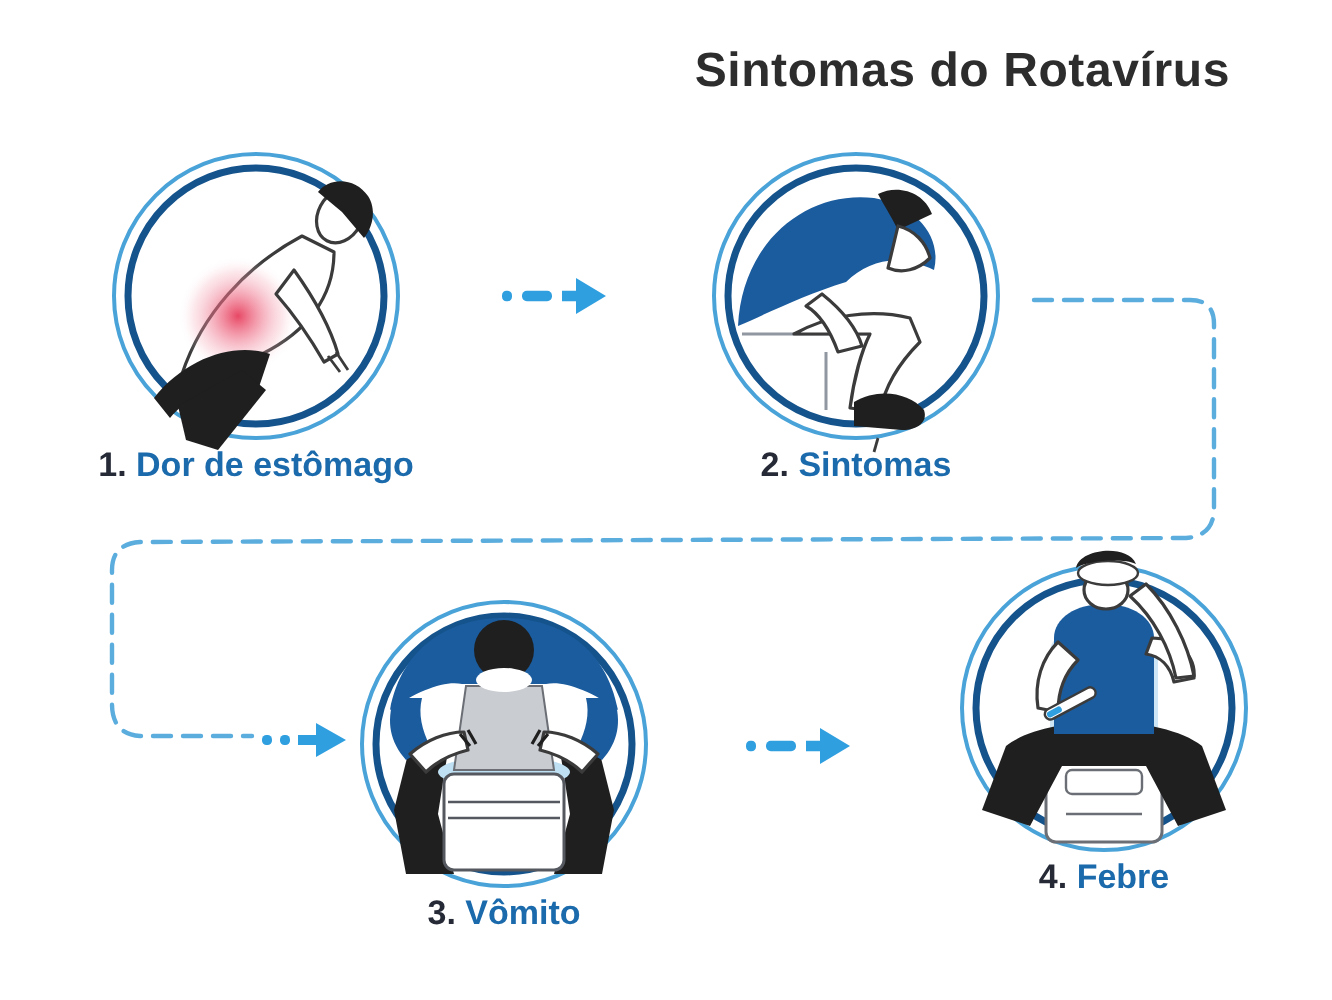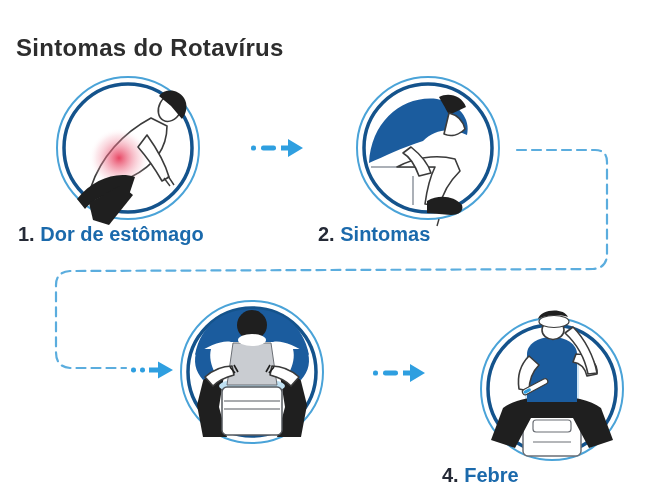--- a/index.html
+++ b/index.html
@@ -1,29 +1,29 @@
 <!DOCTYPE html>
 <html><head>
 <meta charset="utf-8">
 <style>
   html,body{margin:0;padding:0;}
   body{
     width:666px;height:500px;background:#ffffff;position:relative;overflow:hidden;
     font-family:"Liberation Sans", sans-serif;
   }
   .title{
-    position:absolute;top:18px;left:0;width:611px;text-align:left;
-    font-size:24px;font-weight:800;color:#2d2d2d;letter-spacing:.3px;margin:16px;
+    position:absolute;top:18px;left:0;width:611px;text-align:right;
+    font-size:24px;font-weight:800;color:#2d2d2d;letter-spacing:.3px;margin:4px;
   }
   .connectors{position:absolute;left:0;top:0;z-index:1;}
   .step{position:absolute;width:170px;z-index:2;}
   .step svg.badge{display:block;width:170px;height:170px;overflow:visible;}
   .step .label{
-    position:absolute;left:-25px;top:160px;width:220px;
-    font-size:20px;font-weight:800;white-space:nowrap;
+    position:absolute;left:-25px;top:160px;width:220px;text-align:center;
+    font-size:17px;font-weight:800;white-space:nowrap;
   }
   .step .num{color:#252a36;}
   .step .txt{color:#1b6aac;}
   .fig{stroke:#3b3b3b;stroke-width:1.6;stroke-linejoin:round;stroke-linecap:round;}
 </style>
 </head>
 <body>
 
 <h1 class="title">Sintomas do Rotavírus</h1>
 
@@ -115,23 +115,27 @@
       <path fill="#1b5c9e" d="M140 62 C144 74 142 84 134 93 L122 86 C126 78 128 70 126 62 Z"></path>
       <polygon points="66,56 104,56 110,98 60,98" fill="#c9ccd1" stroke="#6b6f75" stroke-width="1"></polygon>
       <path class="fig" fill="#ffffff" d="M38 90 C46 83 56 79 65 79 L67 88 C59 90 51 94 46 99 Z"></path>
       <path class="fig" fill="#ffffff" d="M132 90 C124 83 114 79 105 79 L103 88 C111 90 119 94 124 99 Z"></path>
       <path d="M63 80 l5 6 M67 78 l4 7" stroke="#1f1f1f" stroke-width="1.6" fill="none"></path>
       <path d="M107 80 l-5 6 M103 78 l-4 7" stroke="#1f1f1f" stroke-width="1.6" fill="none"></path>
       <circle cx="85" cy="38" r="15" fill="#1f1f1f"></circle>
       <ellipse cx="85" cy="53" rx="14" ry="6" fill="#ffffff"></ellipse>
     </g>
   </svg>
+  <div class="label">
+    <span class="num">3.</span>
+    <span class="txt">Vômito</span>
+  </div>
 </div>
 
-<div class="step" style="left:467px;top:304px;">
+<div class="step" style="left:467px;top:269px;">
   <svg class="badge" viewBox="0 0 170 170">
     <circle cx="85" cy="85" r="71" fill="#ffffff" stroke="#4aa3d8" stroke-width="2"></circle>
     <circle cx="85" cy="85" r="64" fill="#ffffff" stroke="#14538c" stroke-width="3.5"></circle>
     <g>
       <rect x="58" y="48" width="54" height="66" rx="9" fill="#cfe6f6"></rect>
       <rect x="56" y="106" width="58" height="46" rx="5" fill="#ffffff" stroke="#6b6f75" stroke-width="1.5"></rect>
       <rect x="66" y="116" width="38" height="12" rx="3" fill="none" stroke="#6b6f75" stroke-width="1.2"></rect>
       <path d="M66 138 h38" fill="none" stroke="#6b6f75" stroke-width="1.2"></path>
       <path fill="#1f1f1f" d="M36 104 C56 88 114 88 134 104 L146 136 L122 144 L106 114 L64 114 L48 144 L24 136 Z"></path>
       <path fill="#1b5c9e" d="M60 98 L60 50 C60 40 71 33 85 33 C99 33 110 40 110 50 L110 98 Z"></path>

